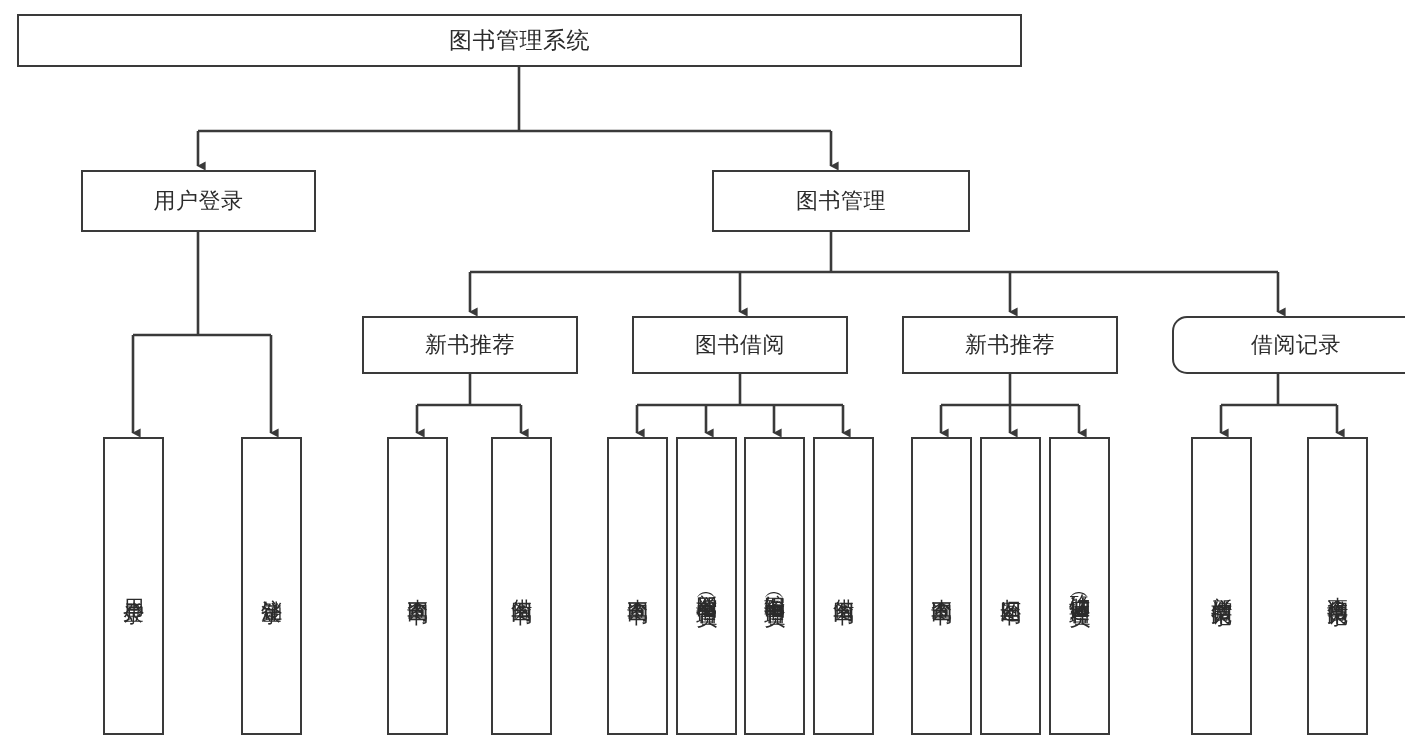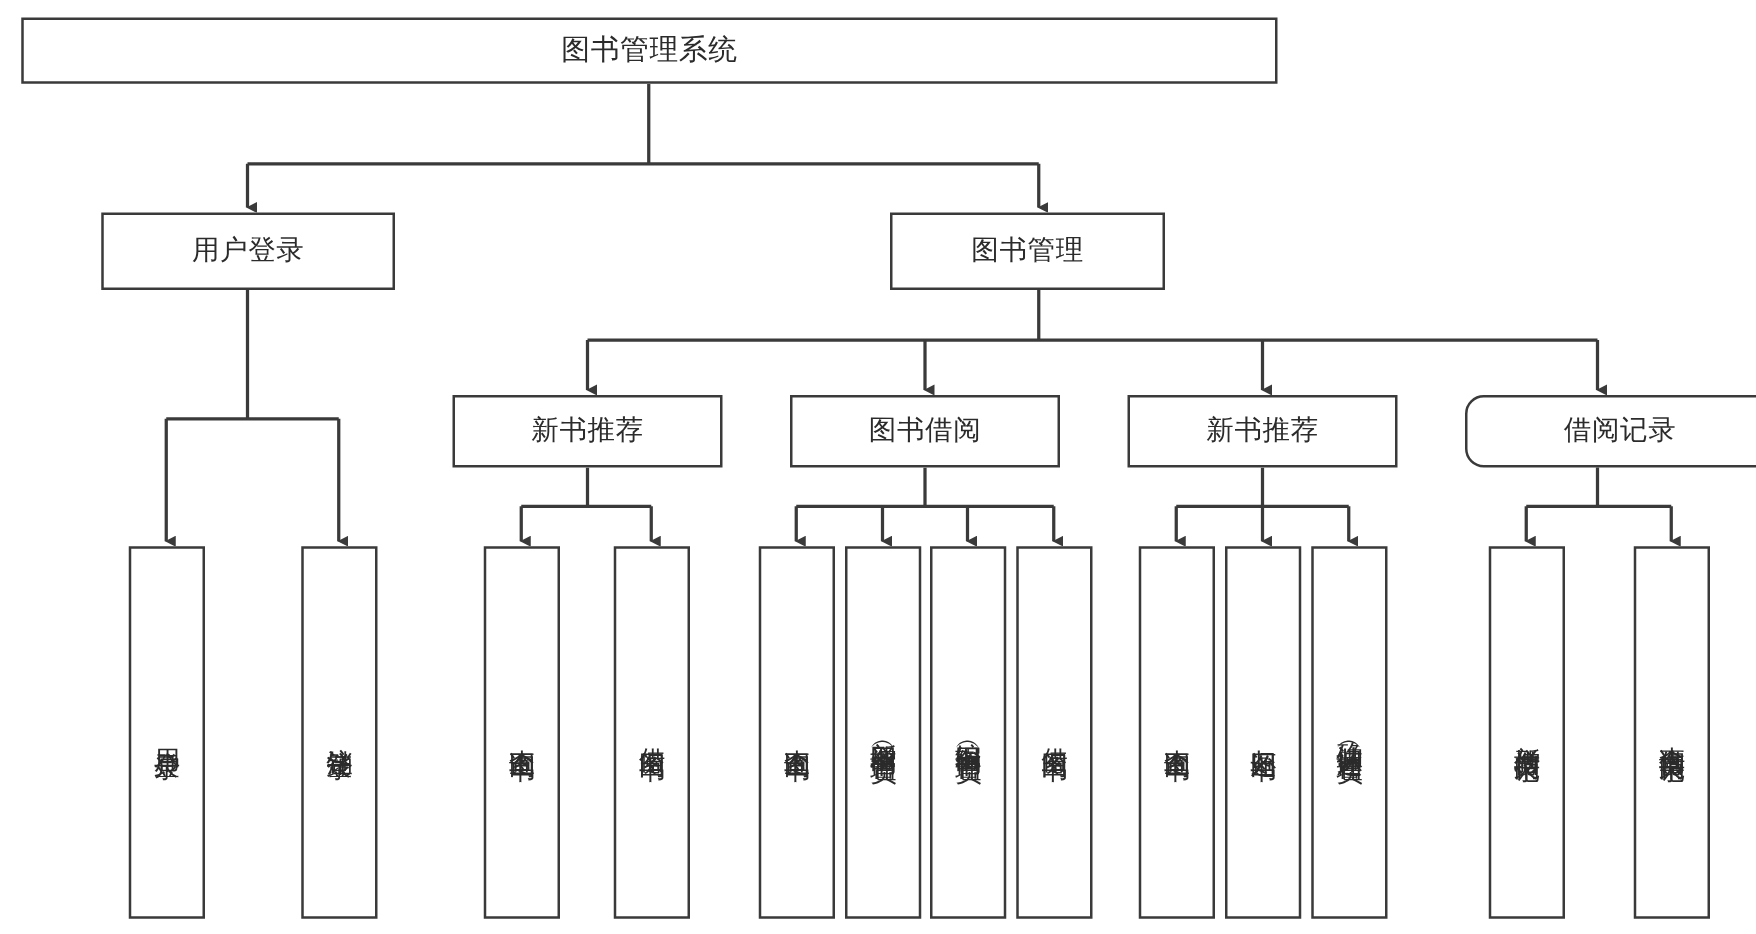--- a/index.html
+++ b/index.html
@@ -129,21 +129,21 @@
     </g>
   </svg>
 
   <div class="node level-0" style="left:17px; top:14px; width:1005px; height:53px;">
     <span class="node-label">图书管理系统</span>
   </div>
 
   <div class="node level-1" style="left:81px; top:170px; width:235px; height:62px;">
     <span class="node-label">用户登录</span>
   </div>
-  <div class="node level-1" style="left:712px; top:170px; width:220px; height:62px;">
+  <div class="node level-1" style="left:712px; top:170px; width:258px; height:62px;">
     <span class="node-label">图书管理</span>
   </div>
 
   <div class="node level-2" style="left:632px; top:316px; width:216px; height:58px;">
     <span class="node-label">图书借阅</span>
   </div>
   <div class="node level-2" style="left:362px; top:316px; width:216px; height:58px;">
     <span class="node-label">新书推荐</span>
   </div>
   <div class="node level-2" style="left:902px; top:316px; width:216px; height:58px;">

